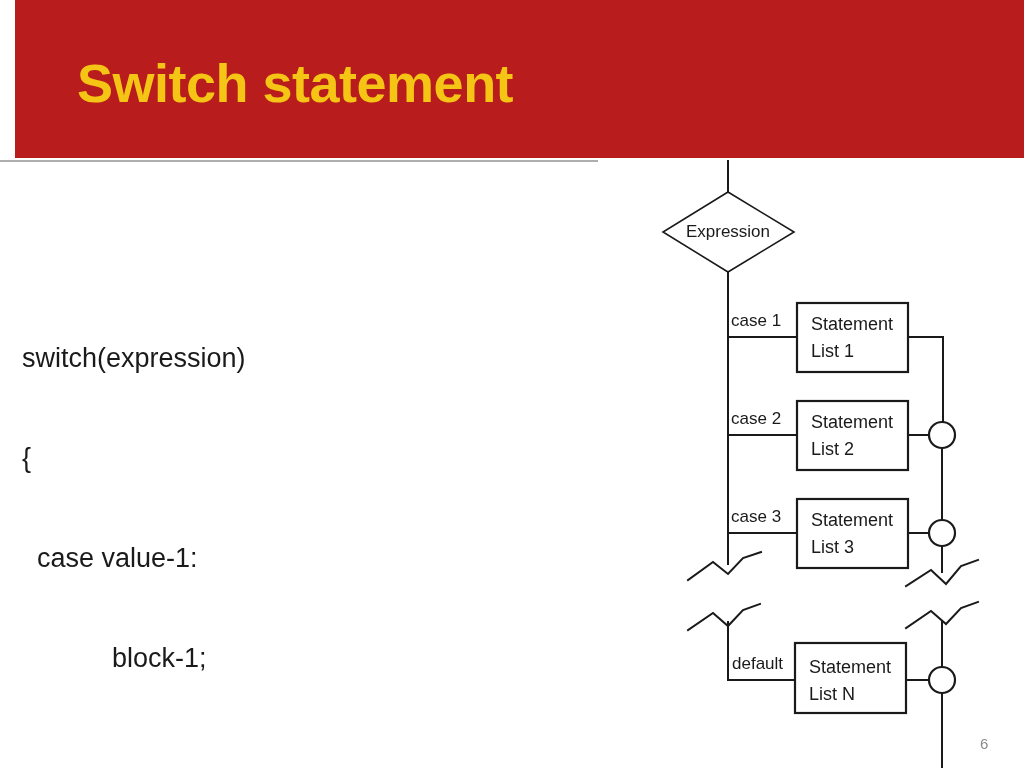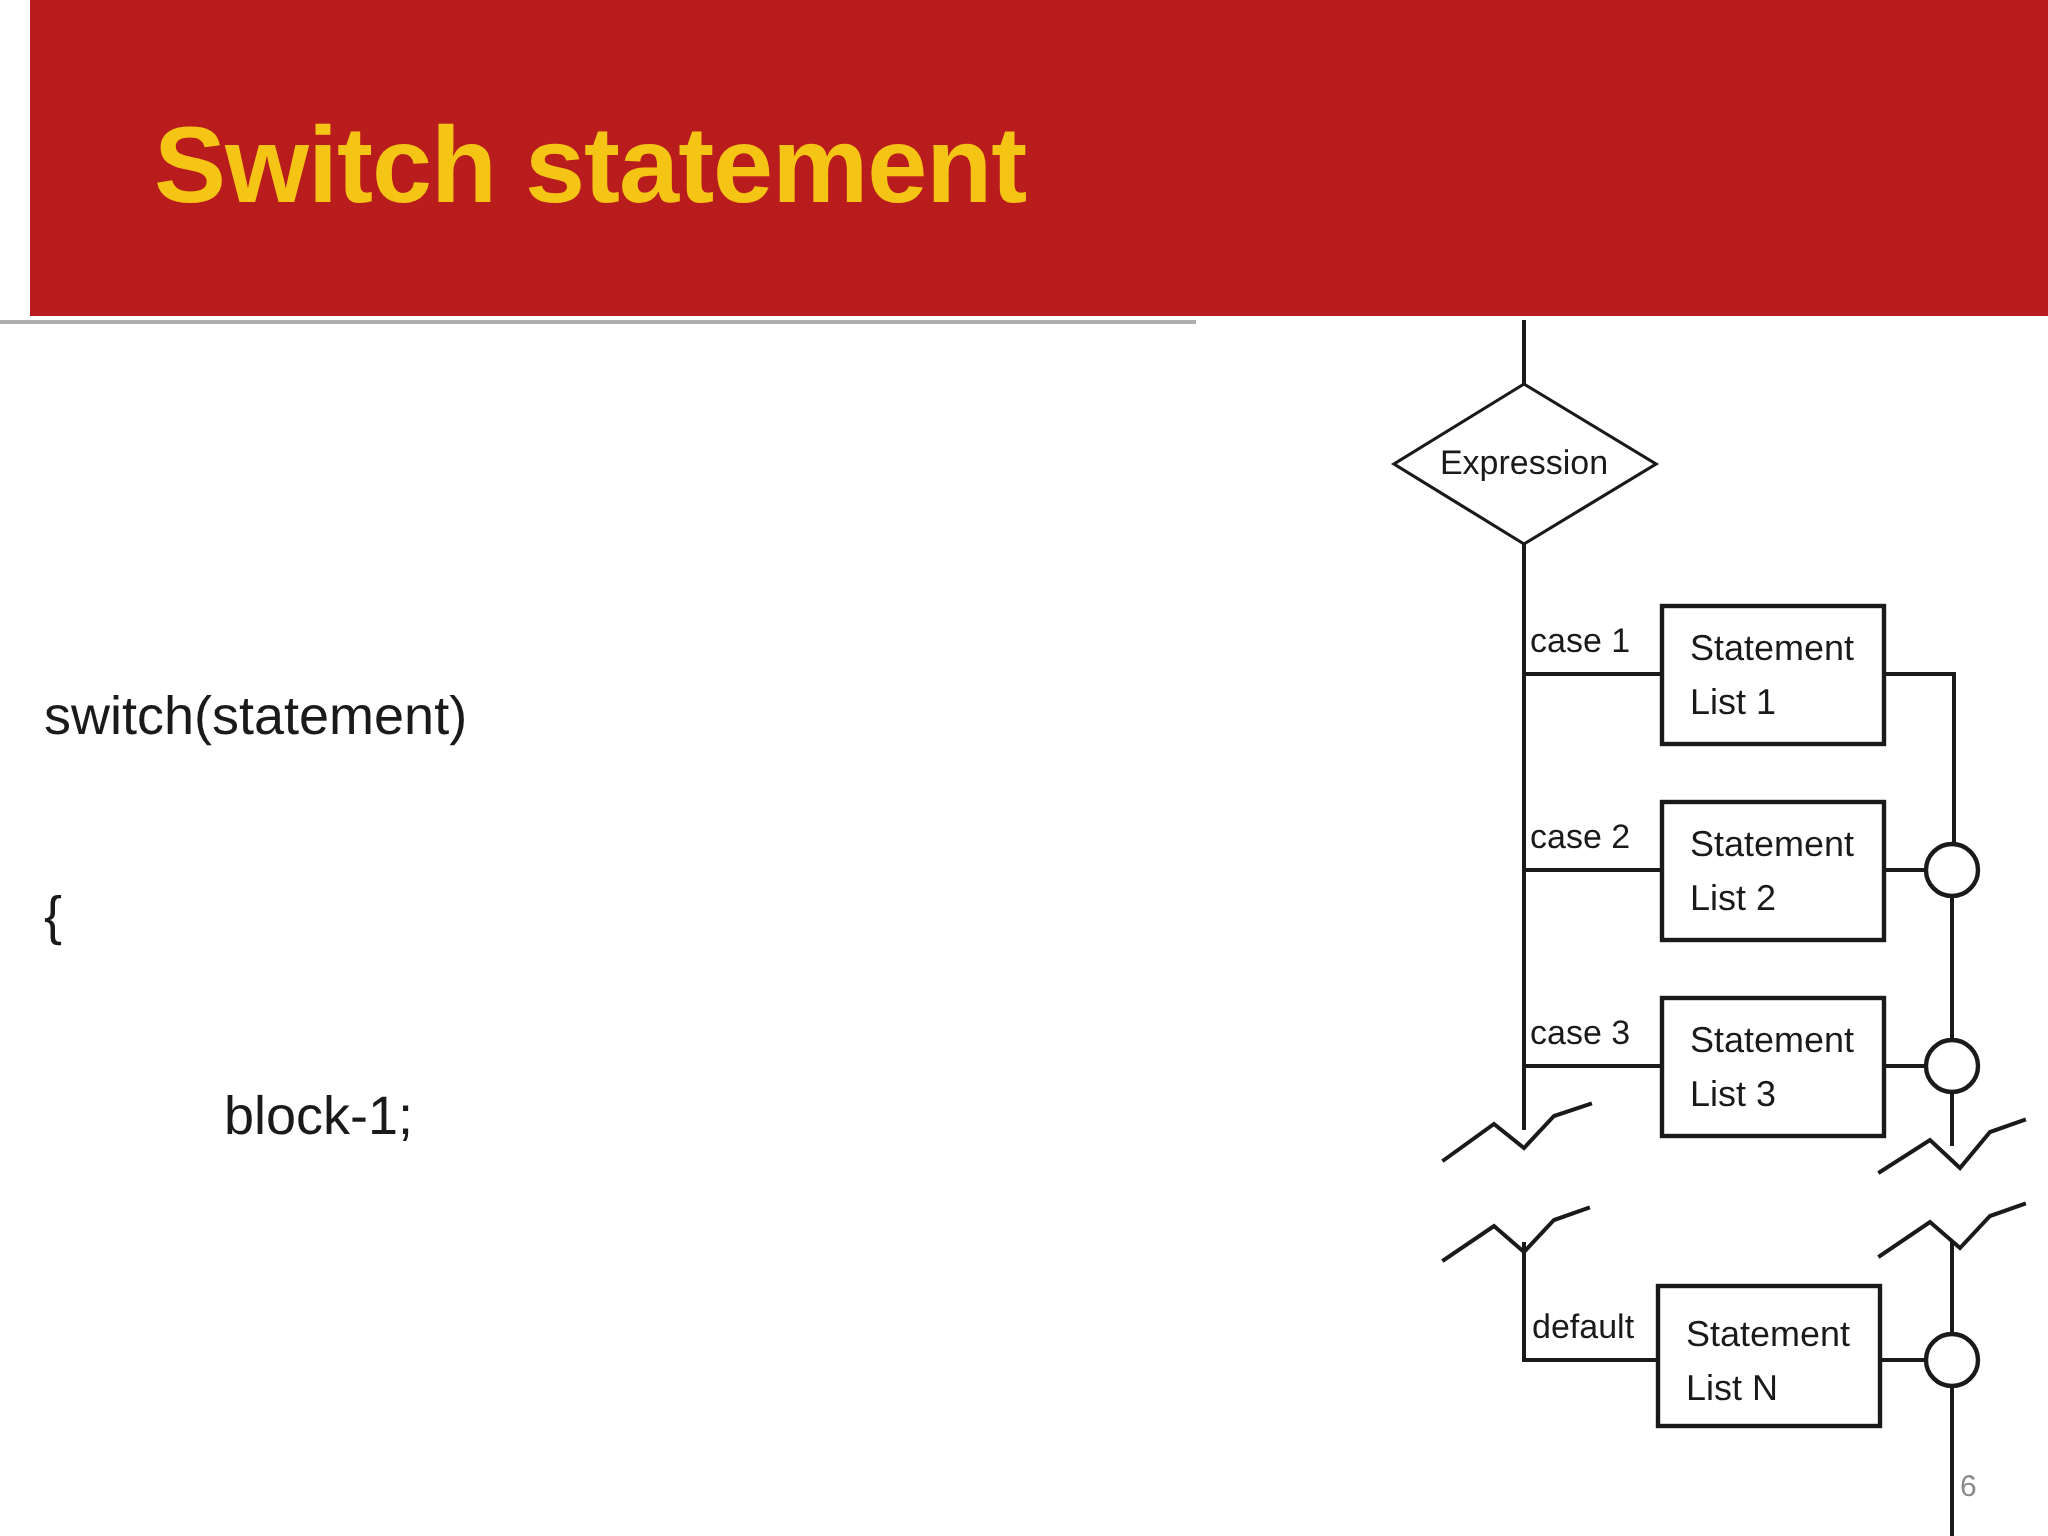--- a/index.html
+++ b/index.html
@@ -57,21 +57,21 @@
     color: #1a1a1a;
     line-height: 33.3px;
     white-space: pre;
   }
   .code-line { display: block; height: 33.3px; }
   .code-line.blank { color: transparent; }
 
   
   #flowchart {
     position: absolute;
-    left: 690px;
+    left: 656px;
     top: 160px;
     width: 334px;
     height: 608px;
   }
   #flowchart svg { display: block; }
 
   
   #page-number {
     position: absolute;
     left: 980px;
@@ -86,22 +86,23 @@
 
 <div id="slide">
 
   <div id="title-bar">
     <div id="slide-title">Switch statement</div>
   </div>
   <div id="title-divider"></div>
 
   <div id="syntax-block">
     <span class="code-line blank"></span>
-    <span class="code-line">switch(statement)</span>
+    <span class="code-line">switch(expression)</span>
     <span class="code-line">{</span>
+    <span class="code-line">  case value-1:</span>
     <span class="code-line">            block-1;</span>
     
     
     
     
     
     
     
     
     

